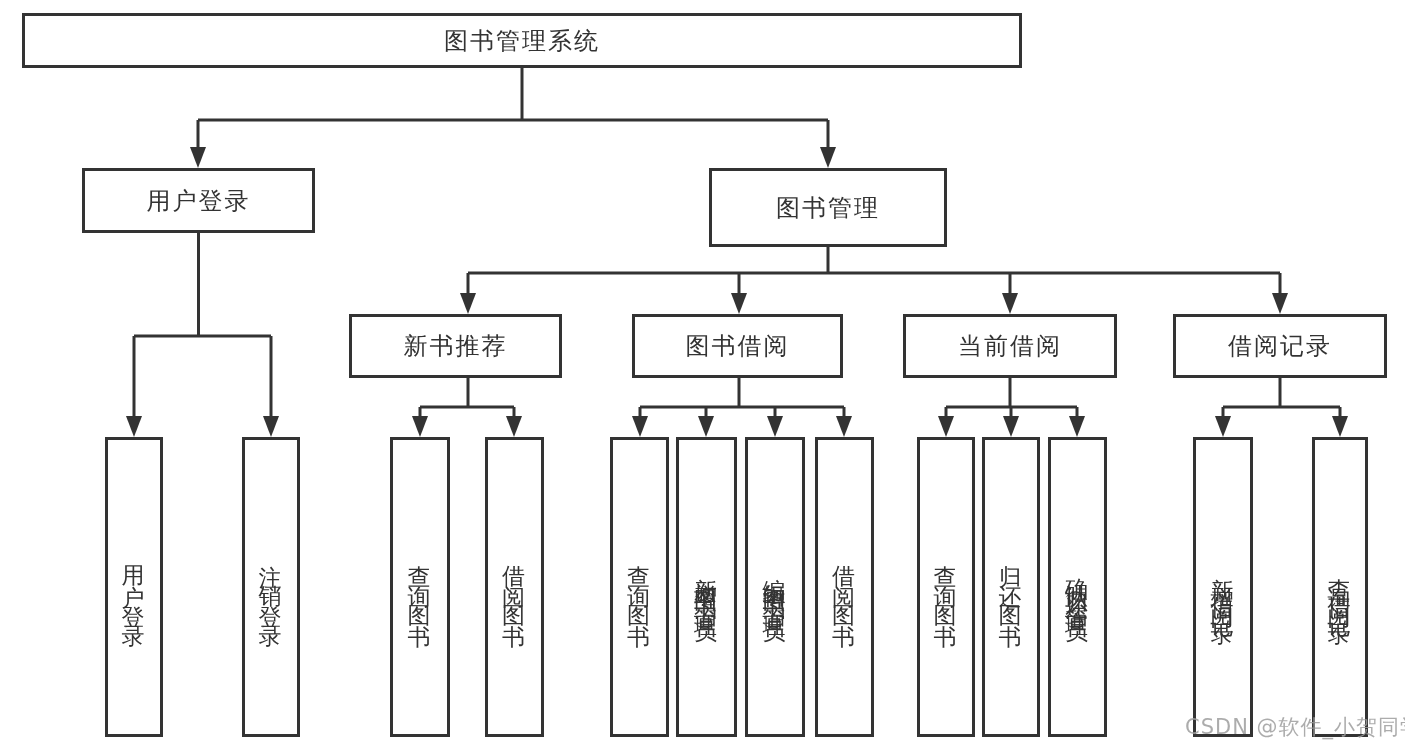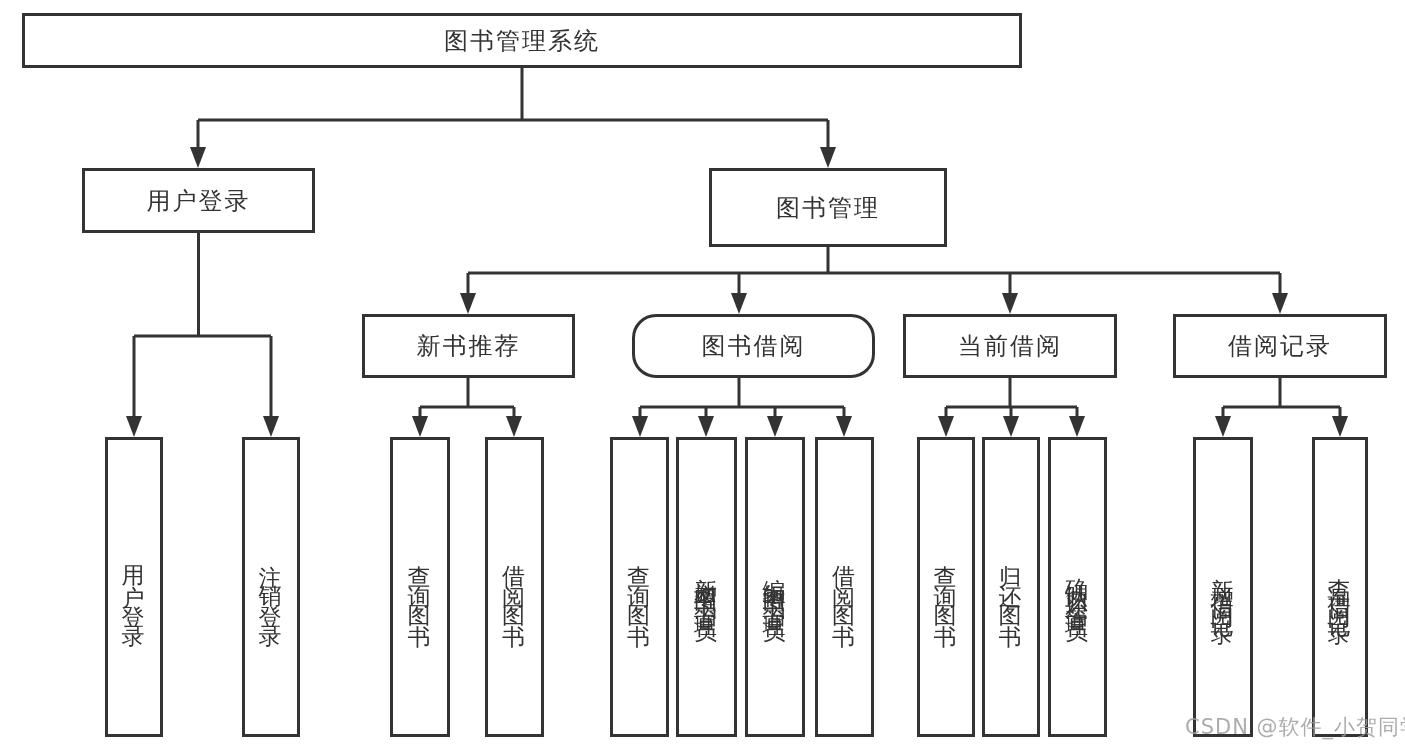--- a/index.html
+++ b/index.html
@@ -136,24 +136,24 @@
     <span>图书管理系统</span>
   </div>
 
   <div class="hbox" style="left:82px; top:168px; width:233px; height:65px;">
     <span>用户登录</span>
   </div>
   <div class="hbox" style="left:709px; top:168px; width:238px; height:79px;">
     <span>图书管理</span>
   </div>
 
-  <div class="hbox" style="left:362px; top:314px; width:213px; height:64px;">
+  <div class="hbox" style="left:349px; top:314px; width:213px; height:64px;">
     <span>新书推荐</span>
   </div>
-  <div class="hbox" style="left:632px; top:314px; width:243px; height:64px;border-radius:24px;">
+  <div class="hbox" style="left:632px; top:314px; width:211px; height:64px;">
     <span>图书借阅</span>
   </div>
   <div class="hbox" style="left:903px; top:314px; width:214px; height:64px;align-items:center;">
     <span>当前借阅</span>
   </div>
   <div class="hbox" style="left:1173px; top:314px; width:214px; height:64px;">
     <span>借阅记录</span>
   </div>
 
   <div class="leaf s" style="left:105px; width:58px;">

